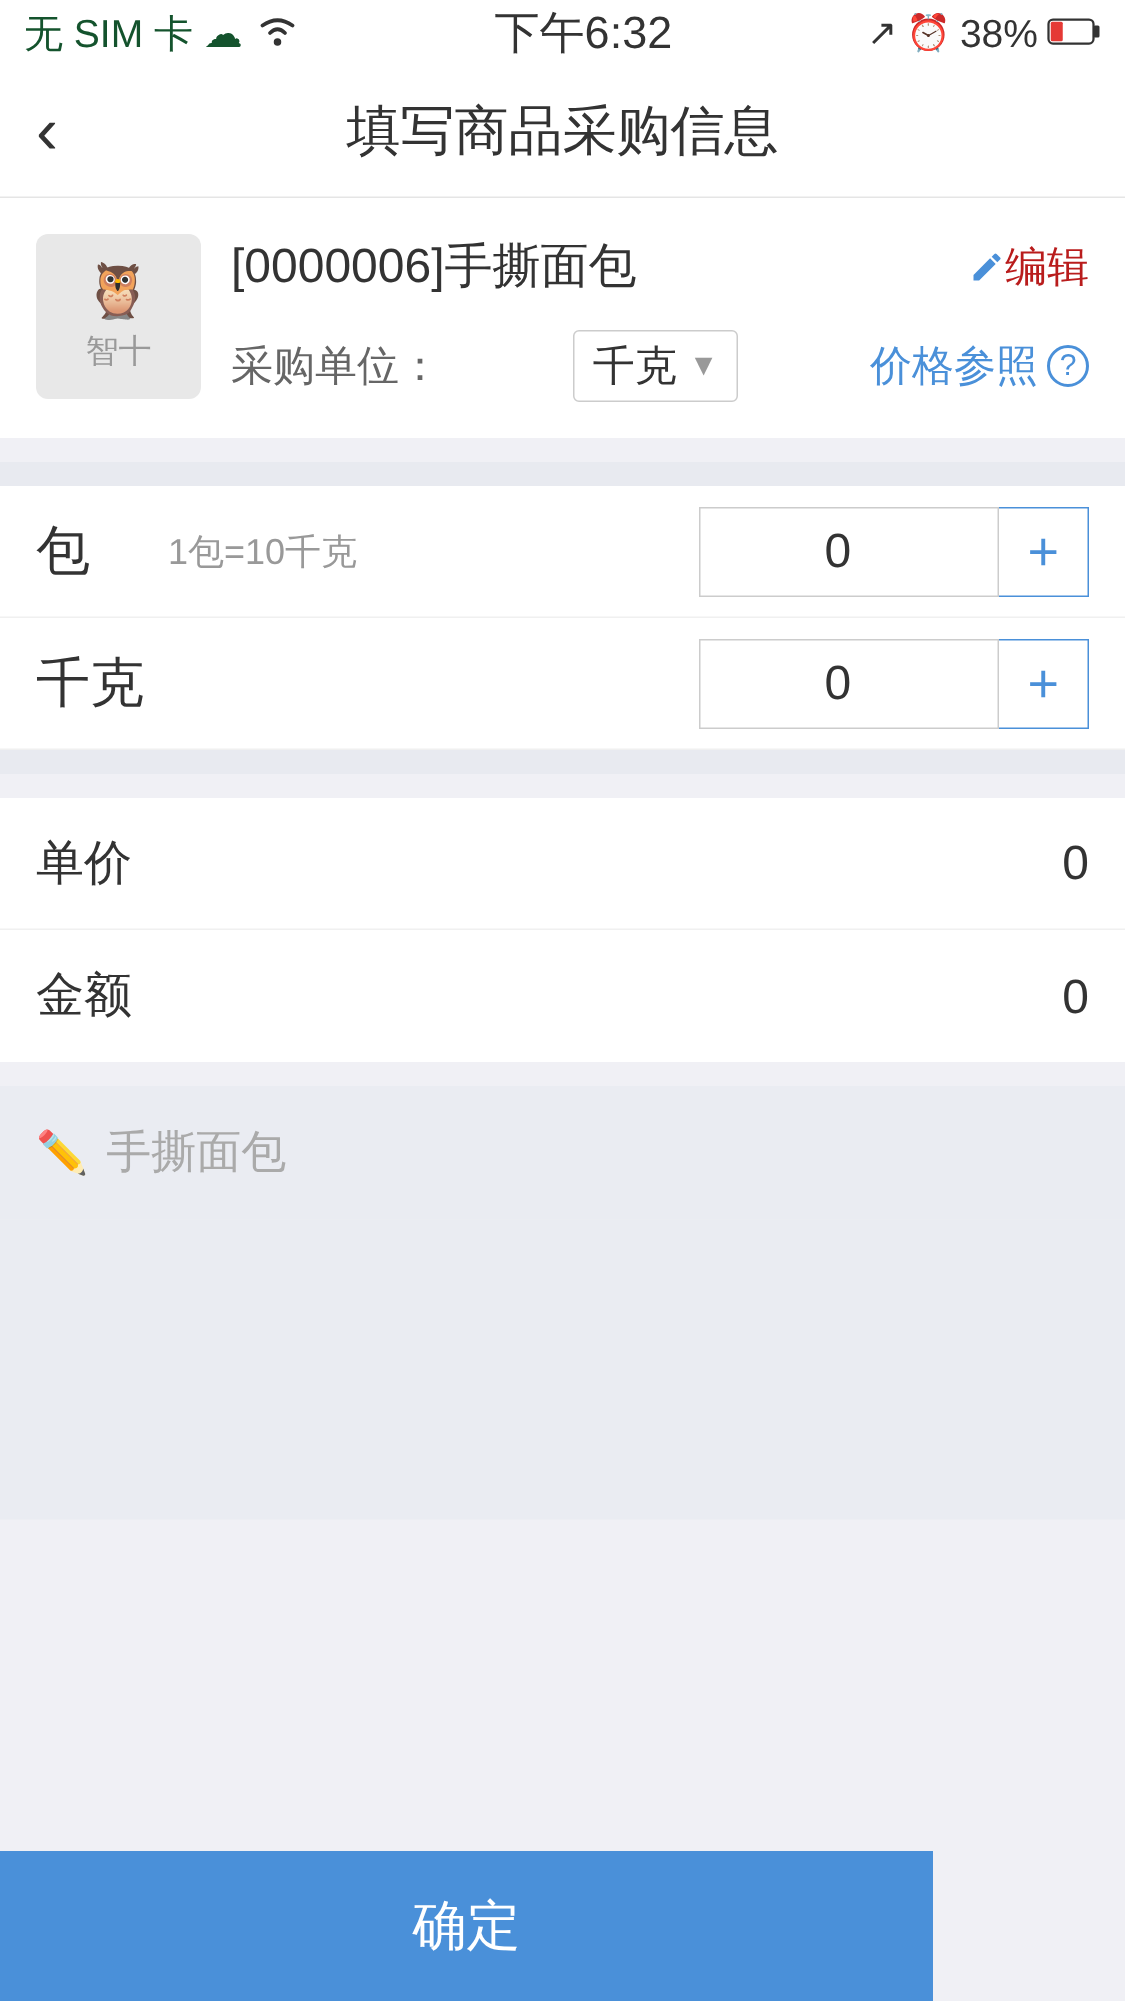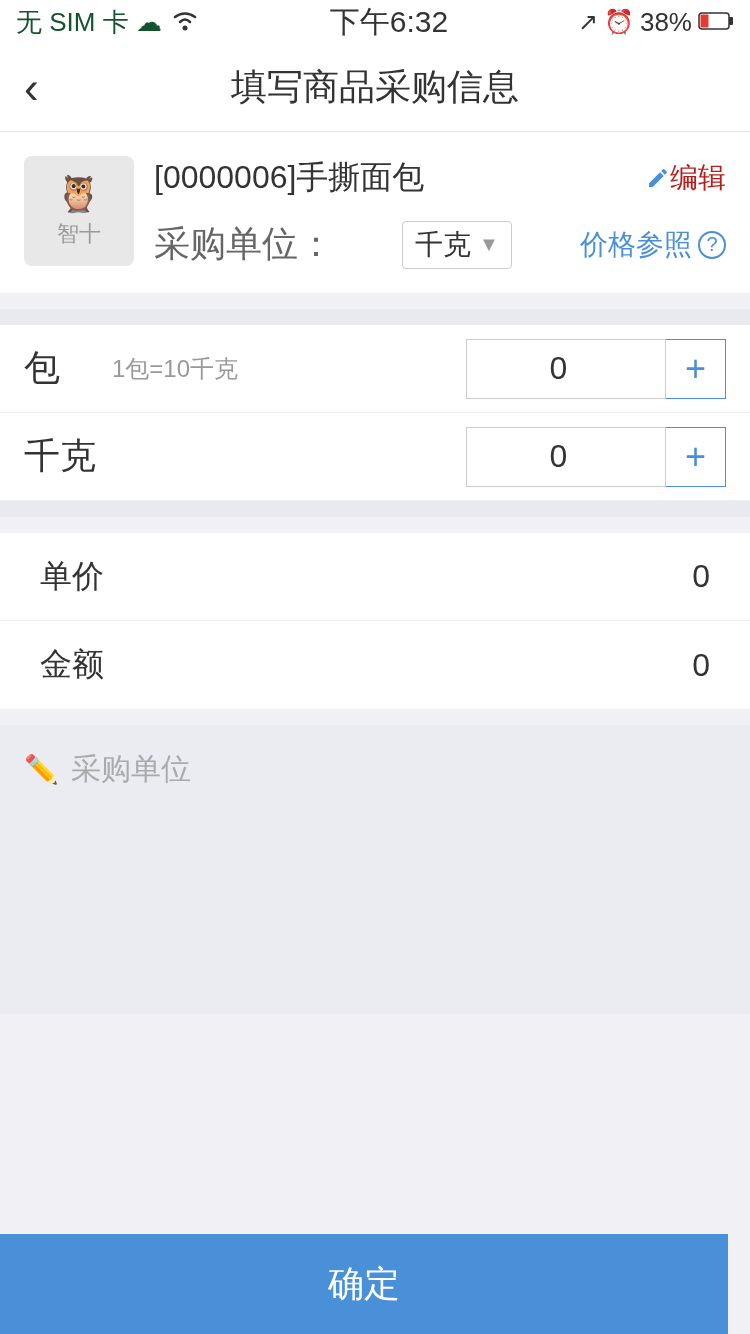--- a/index.html
+++ b/index.html
@@ -115,21 +115,21 @@
       display: flex;
       align-items: center;
       gap: 0;
     }
     .product-unit-row {
       display: flex;
       justify-content: space-between;
       align-items: center;
     }
     .unit-label {
-      font-size: 36px;
+      font-size: 28px;
       color: #666;
       text-align: center;
     }
     .unit-select {
       display: flex;
       align-items: center;
       border: 1px solid #ccc;
       border-radius: 4px;
       padding: 4px 12px;
       font-size: 28px;
@@ -243,21 +243,21 @@
 
     
     .price-section {
       background: #fff;
       margin-top: 16px;
     }
     .price-row {
       display: flex;
       align-items: center;
       justify-content: space-between;
-      padding: 0 40px;
+      padding: 0 24px;
       height: 88px;
       border-bottom: 1px solid #f0f0f0;
     }
     .price-row:last-child {
       border-bottom: none;
     }
     .price-label {
       font-size: 32px;
       color: #333;
     }
@@ -290,21 +290,21 @@
       flex: 1;
       background: #eaecf2;
       min-height: 200px;
     }
 
     
     .confirm-button {
       position: fixed;
       bottom: 0;
       left: 0;
-      width: 728px;
+      width: 622px;
       height: 100px;
       background: #4a90d9;
       color: #fff;
       font-size: 36px;
       display: flex;
       align-items: center;
       justify-content: center;
       cursor: pointer;
       border: none;
       outline: none;
@@ -411,20 +411,20 @@
       <span class="price-value">0</span>
     </div>
     <div class="price-row">
       <span class="price-label">金额</span>
       <span class="price-value">0</span>
     </div>
   </div>
 
   <div class="note-section">
     <span class="note-icon">✏️</span>
-    <span class="note-placeholder">采购单位</span>
+    <span class="note-placeholder">手撕面包</span>
   </div>
 
   <div class="bottom-spacer"></div>
 
 </div>
 
 <button class="confirm-button">确定</button>
 
 </body></html>

